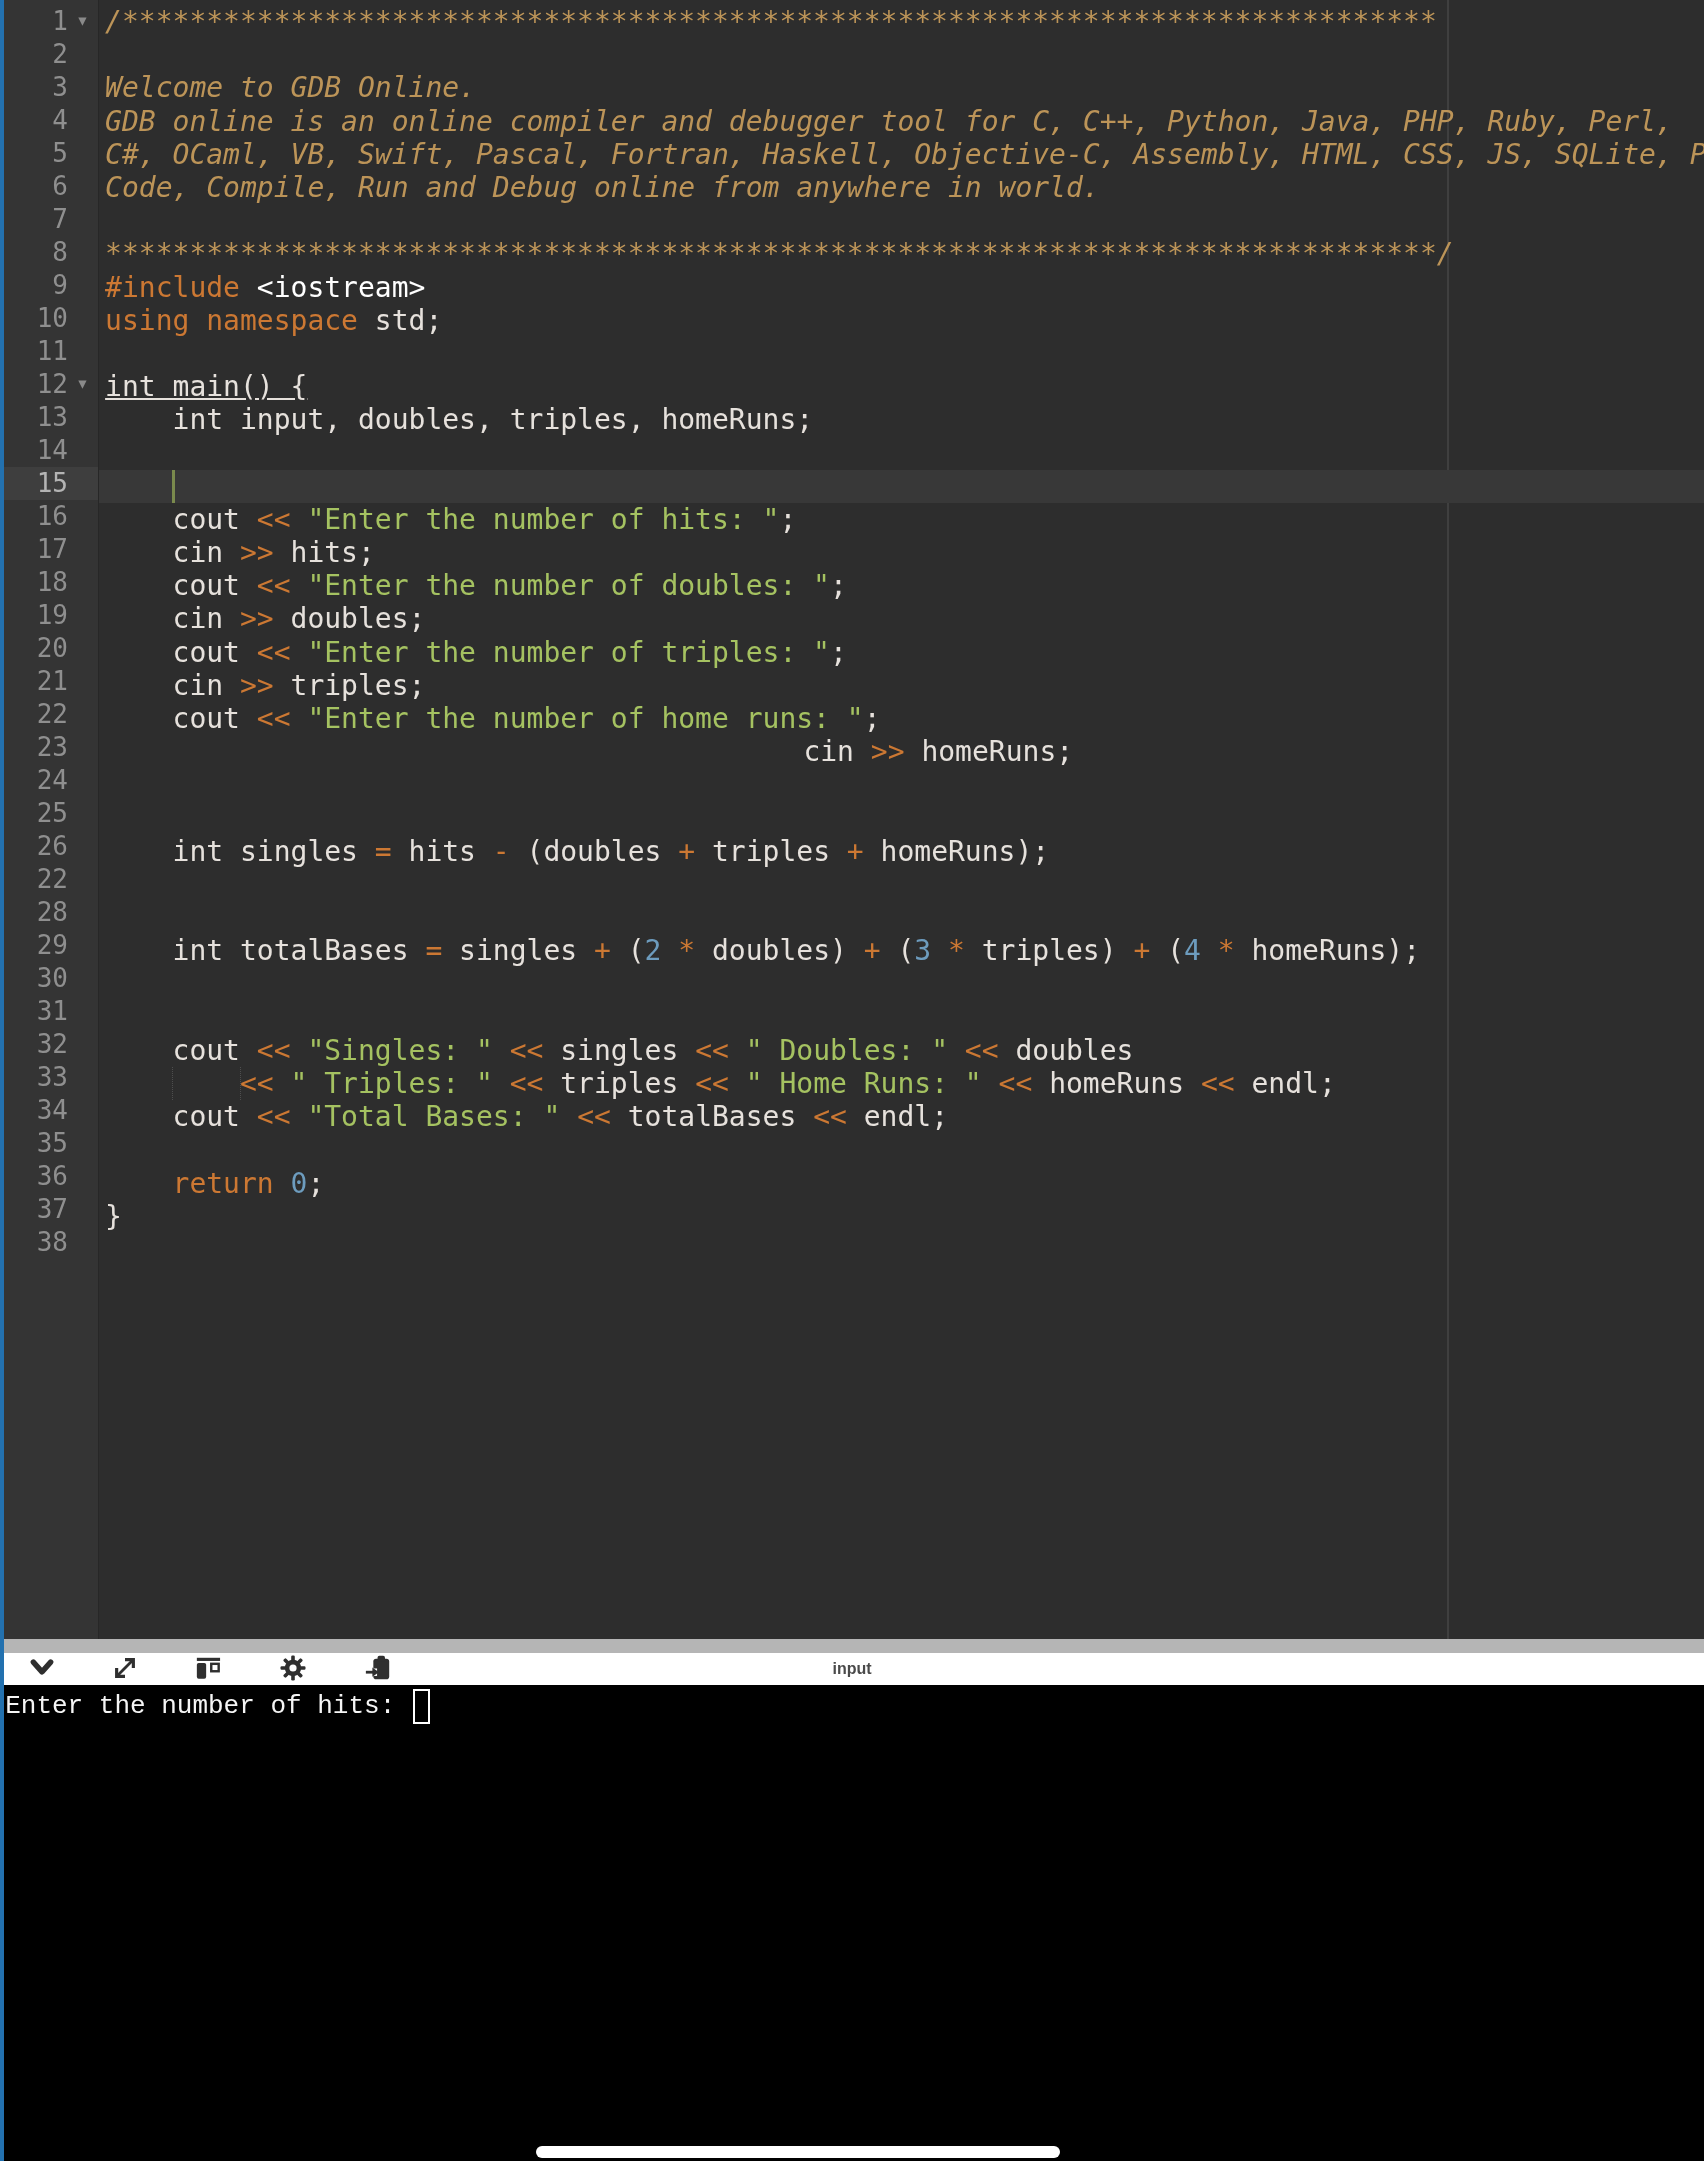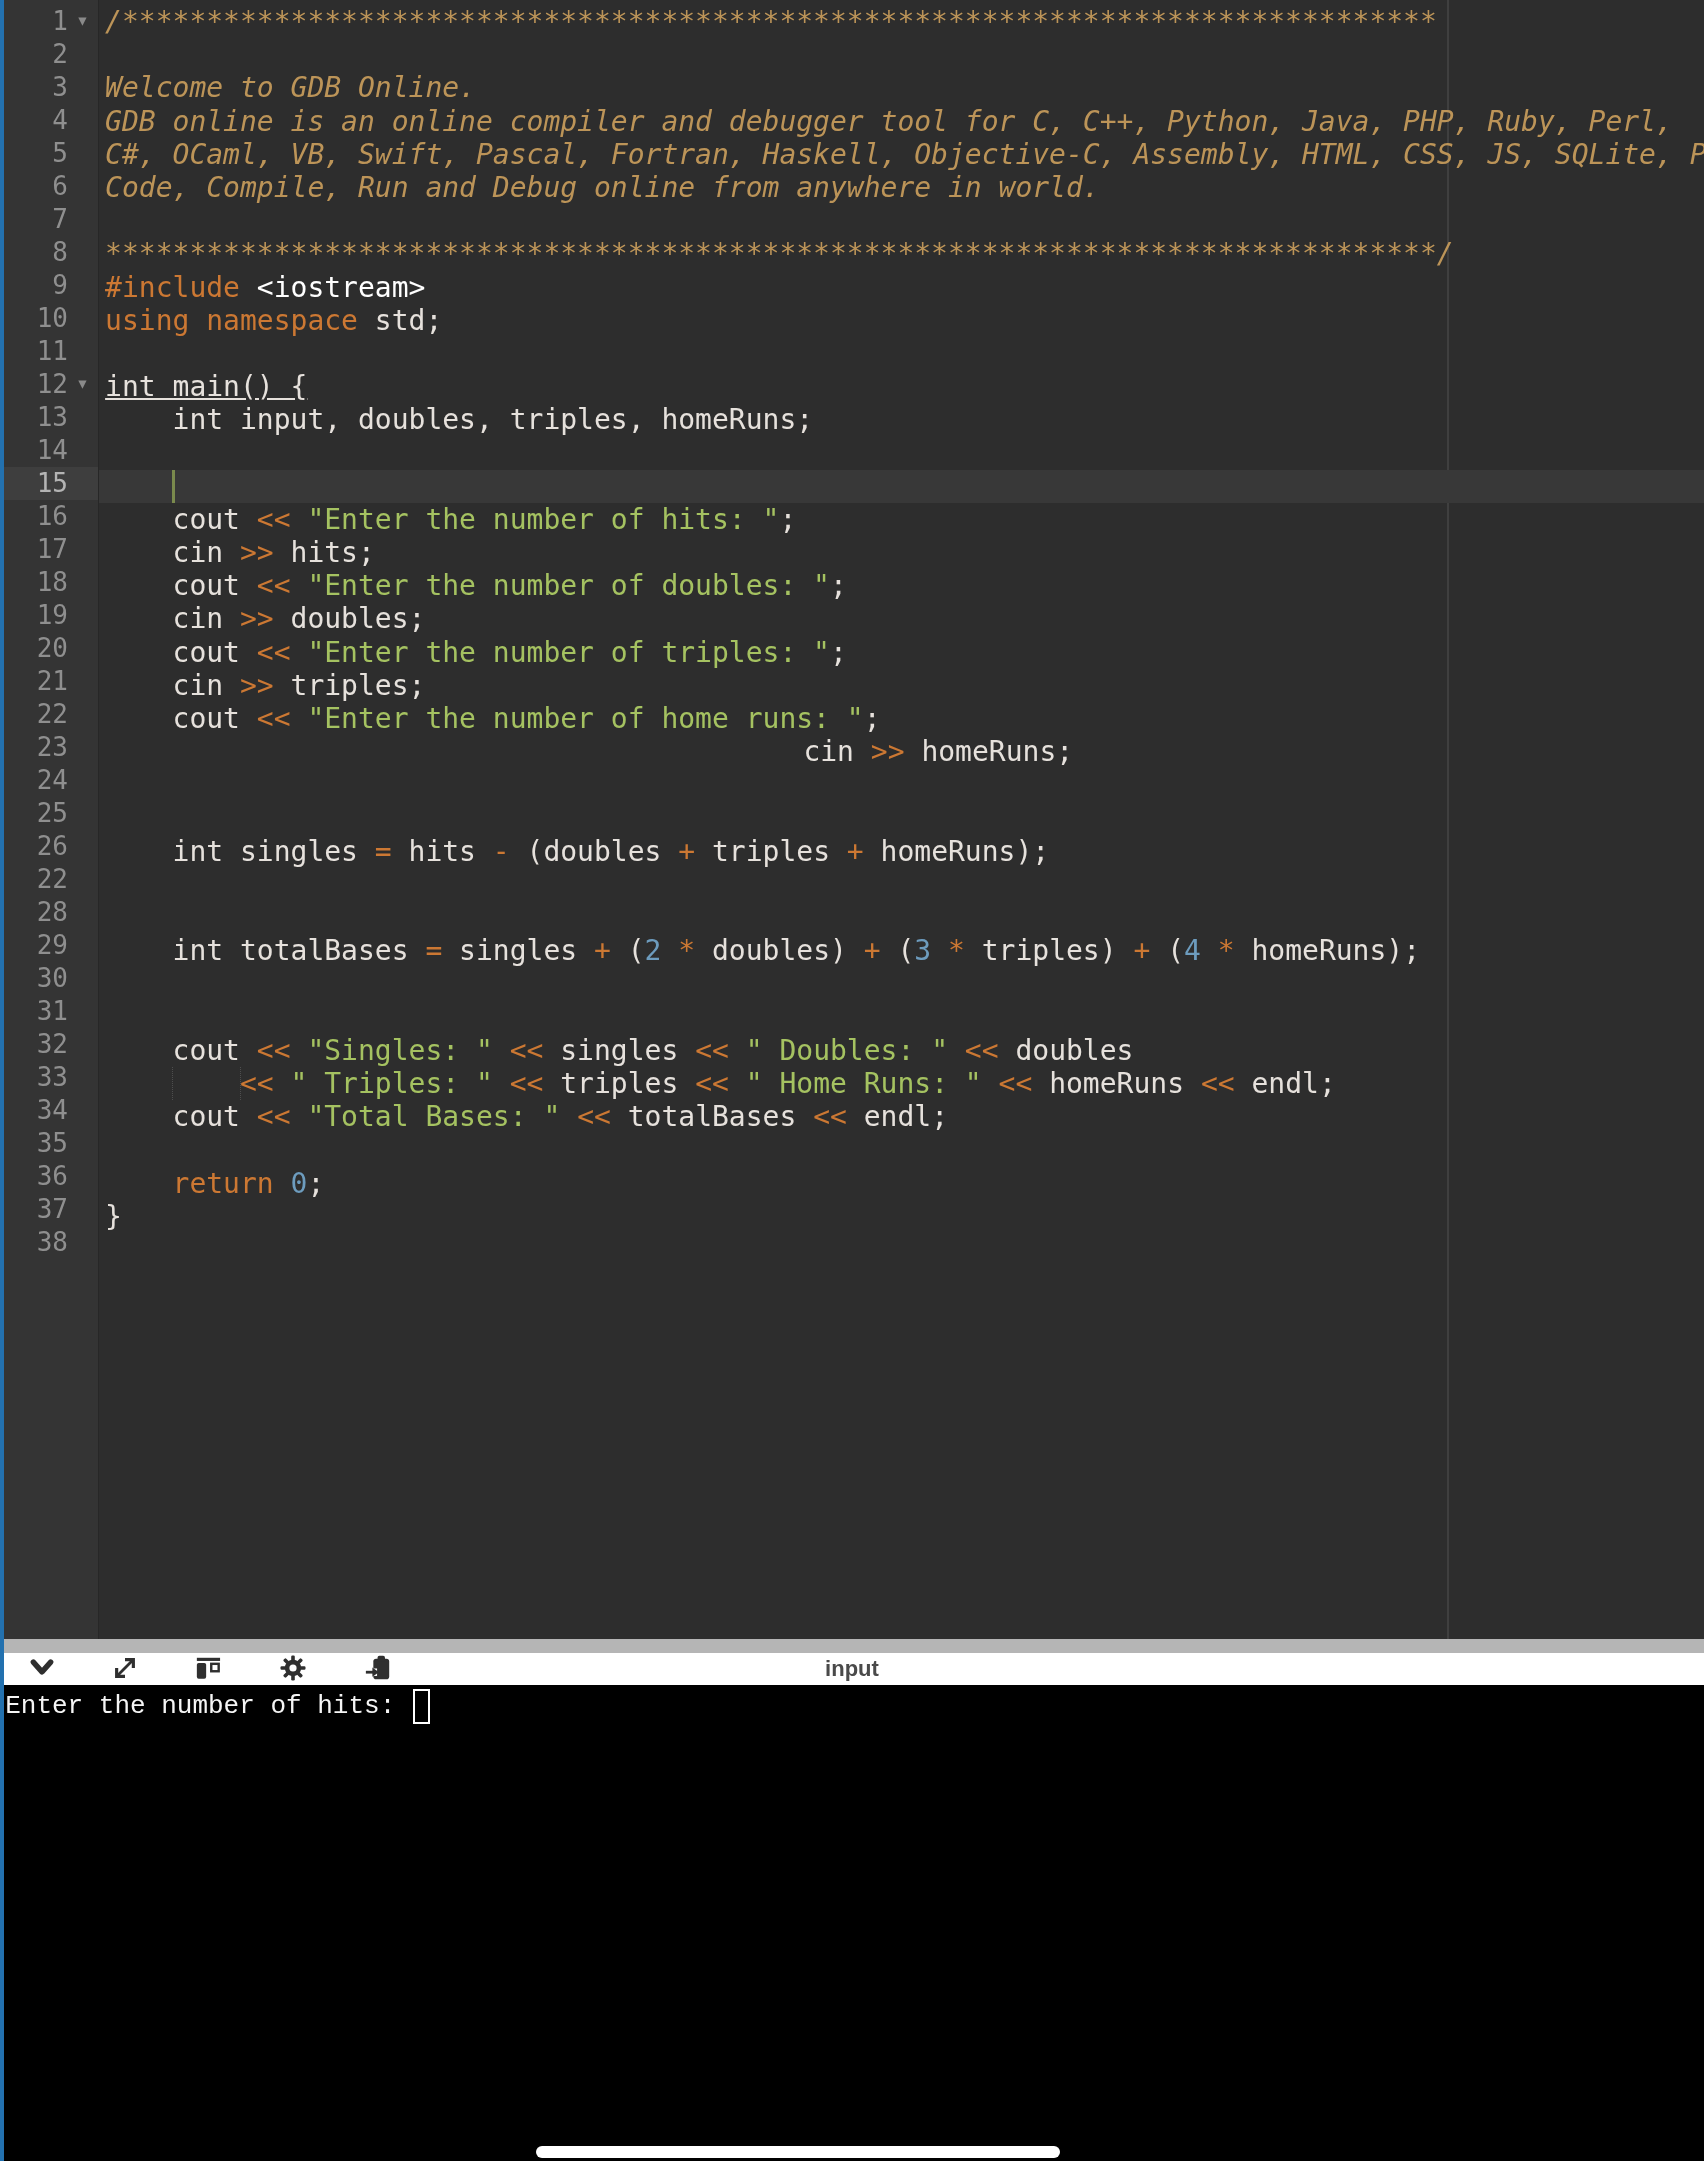--- a/index.html
+++ b/index.html
@@ -35,21 +35,21 @@
   .iguide{position:absolute;top:0;width:0;height:33px;border-left:0.9px dotted #4e4e4e;}
 
   .cursor{position:absolute;left:172px;width:2.6px;height:33px;background:#7a8a4d;z-index:6;}
 
   
   .divider{position:absolute;left:0;top:1639px;width:1704px;height:15px;background:#b5b5b5;}
   .console-toolbar{position:absolute;left:0;top:1653px;width:1704px;height:32px;background:#ffffff;}
   .tb-btn{position:absolute;top:0;width:38px;height:32px;display:flex;align-items:center;justify-content:center;
           background:transparent;border:none;padding:0;cursor:pointer;}
   .tb-label{position:absolute;left:0;right:0;top:0;height:24px;line-height:32px;text-align:center;
-            font-family:"Liberation Sans",sans-serif;font-size:22px;font-weight:700;color:#4a4a4a;}
+            font-family:"Liberation Sans",sans-serif;font-size:16px;font-weight:700;color:#4a4a4a;}
 
   
   .terminal{position:absolute;left:0;top:1686px;width:1704px;height:476px;background:#000000;}
   .term-line{display:flex;align-items:flex-start;padding:1.7px 0 0 5.2px;
              font-family:"Liberation Mono",monospace;font-size:26px;line-height:37px;
              color:#f5f5f5;white-space:pre;}
   .term-cursor{display:inline-block;width:17.5px;height:35px;border:2.6px solid #ffffff;
                box-sizing:border-box;margin-left:1.7px;margin-top:0.9px;}
   .home-indicator{position:absolute;left:536px;top:460px;width:524px;height:12.2px;border-radius:6.1px;
                   background:#ffffff;}

